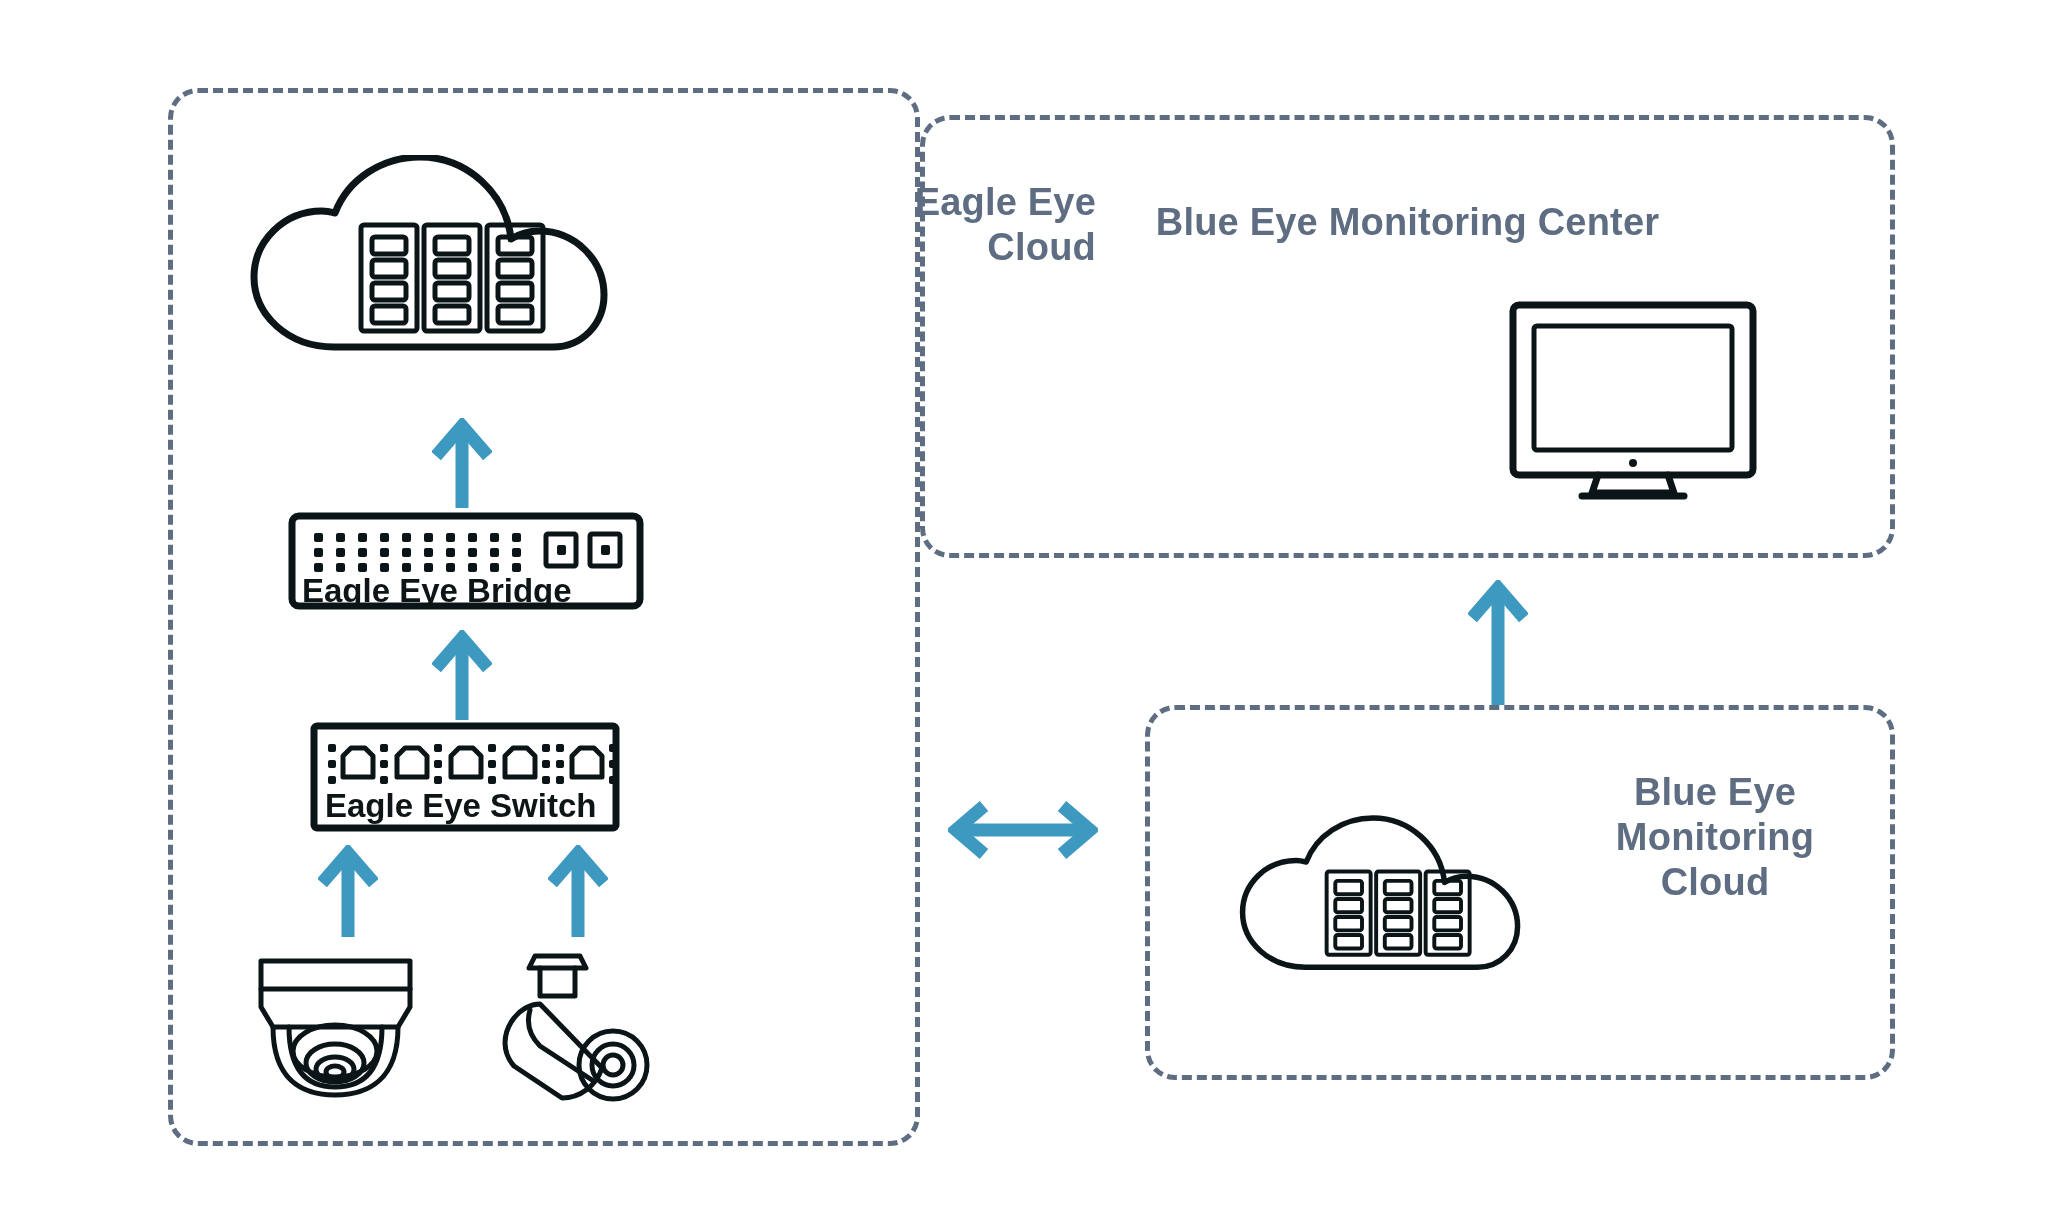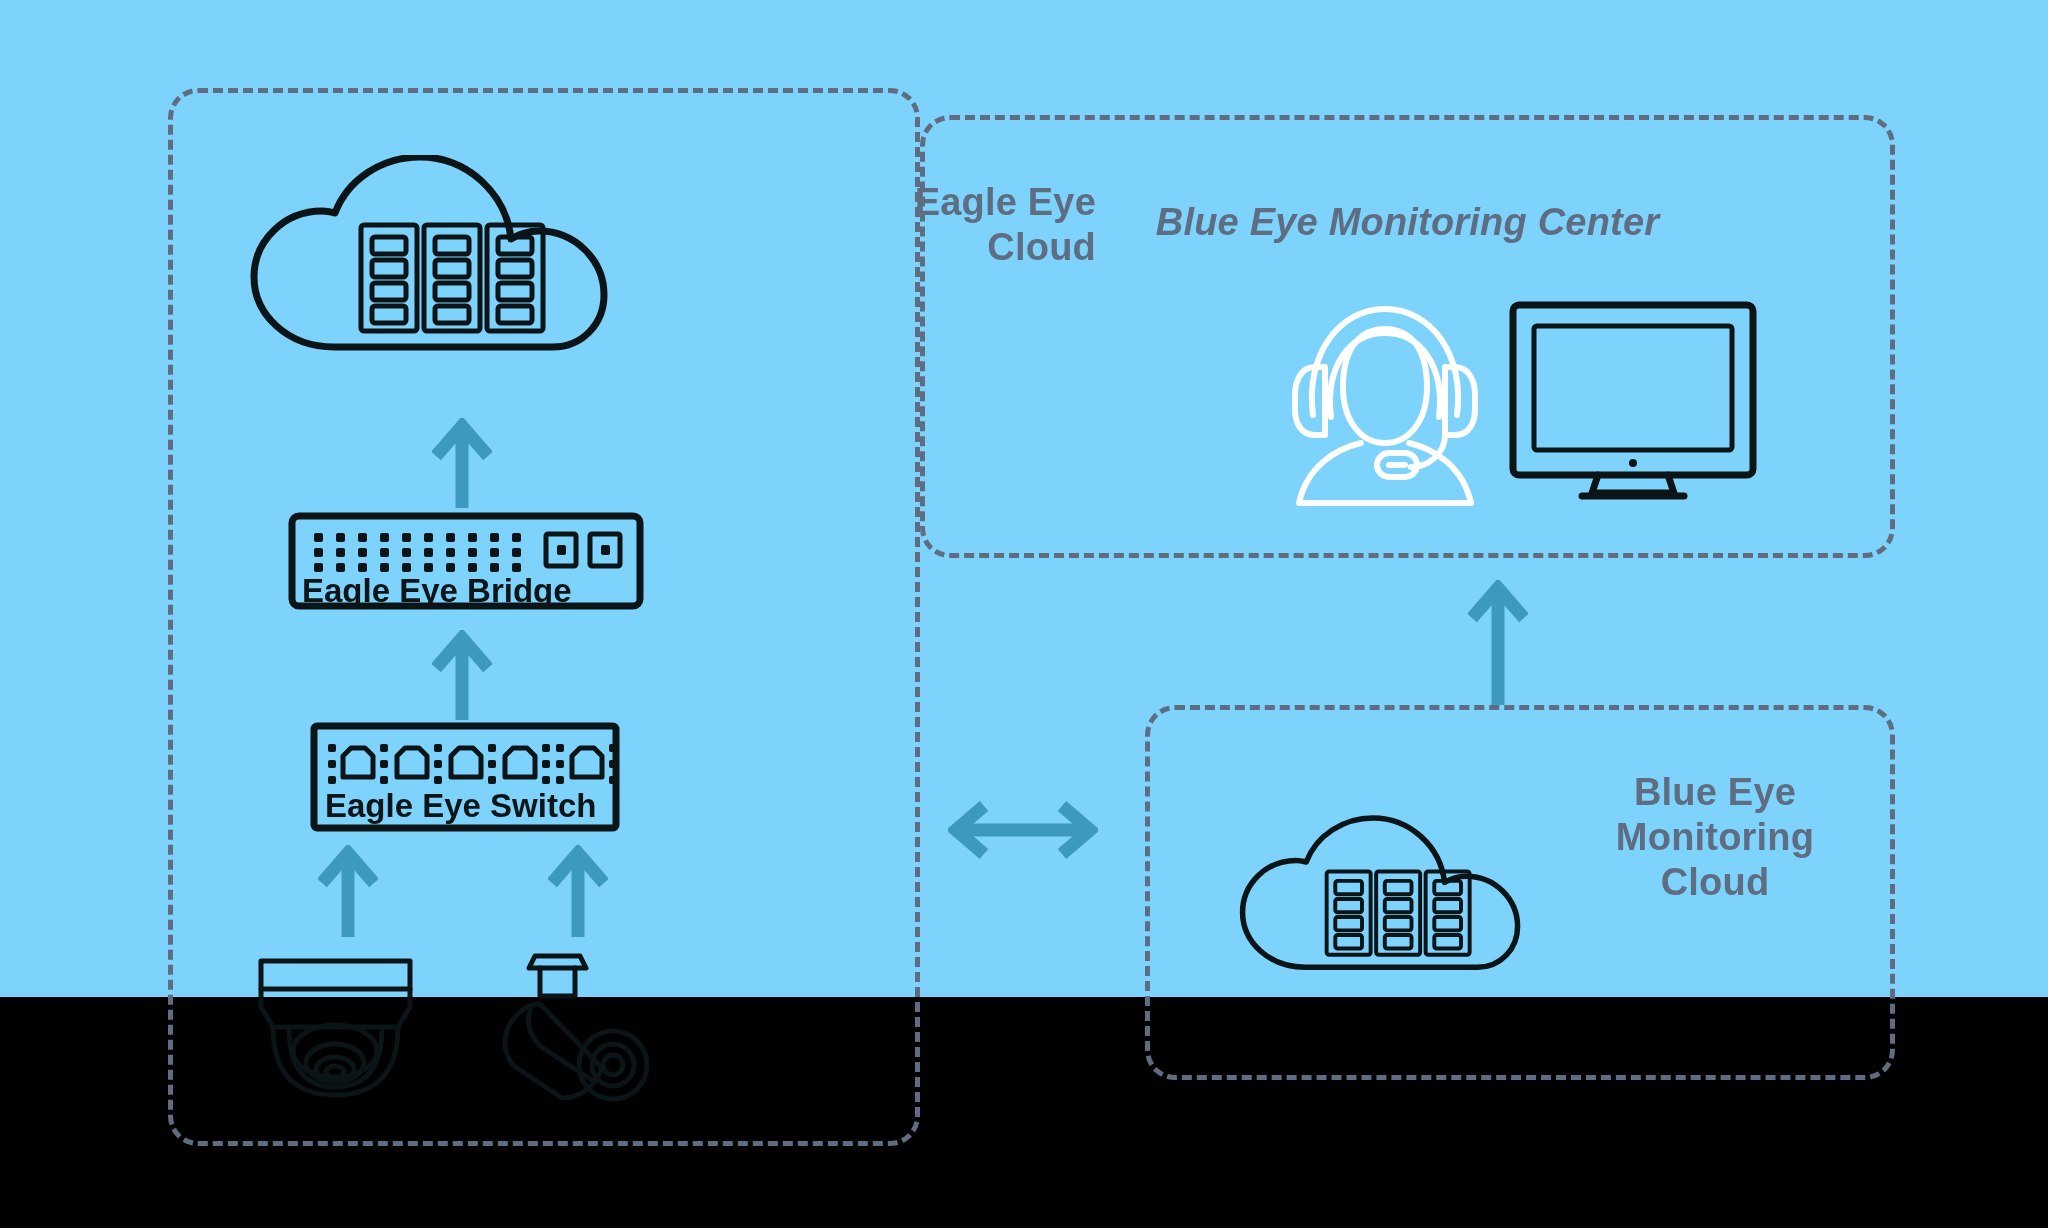--- a/index.html
+++ b/index.html
@@ -1,21 +1,21 @@
 <!DOCTYPE html>
 <html><head>
 <meta charset="utf-8">
 <style>
   html,body{margin:0;padding:0;background:#000;}
   body{
     width:2048px;height:1228px;
     font-family:"Liberation Sans","DejaVu Sans",sans-serif;
     overflow:hidden;position:relative;
   }
-  #stage{position:absolute;inset:0;width:2048px;height:997px;background:#7dd3fc;}
+  #stage{position:absolute;inset:0;width:2048px;height:1228px;background:#ffffff;}
 
   
   .zone{
     position:absolute;
     border:5px dashed #5f6d82;
     border-radius:30px;
     box-sizing:border-box;
   }
   #zone-eagle{left:168px;top:88px;width:752px;height:1058px;}
   #zone-center{left:920px;top:115px;width:975px;height:443px;}
@@ -29,21 +29,21 @@
     letter-spacing:.2px;
     line-height:1.18;
     white-space:pre-line;
   }
   #title-eagle{
     right:952px;top:180px;width:330px;
     text-align:right;font-size:38px;
   }
   #title-center{
     left:920px;top:200px;width:975px;
-    text-align:center;font-size:38px;font-style:italic;
+    text-align:center;font-size:38px;
   }
   #title-blue-cloud{
     right:168px;top:770px;width:330px;
     text-align:center;font-size:38px;
   }
 
   
   .icon{position:absolute;display:block;}
   .ln{fill:none;stroke:#0b1416;stroke-width:7;stroke-linecap:round;stroke-linejoin:round;}
   .ln-thin{fill:none;stroke:#0b1416;stroke-width:5;stroke-linecap:round;stroke-linejoin:round;}

